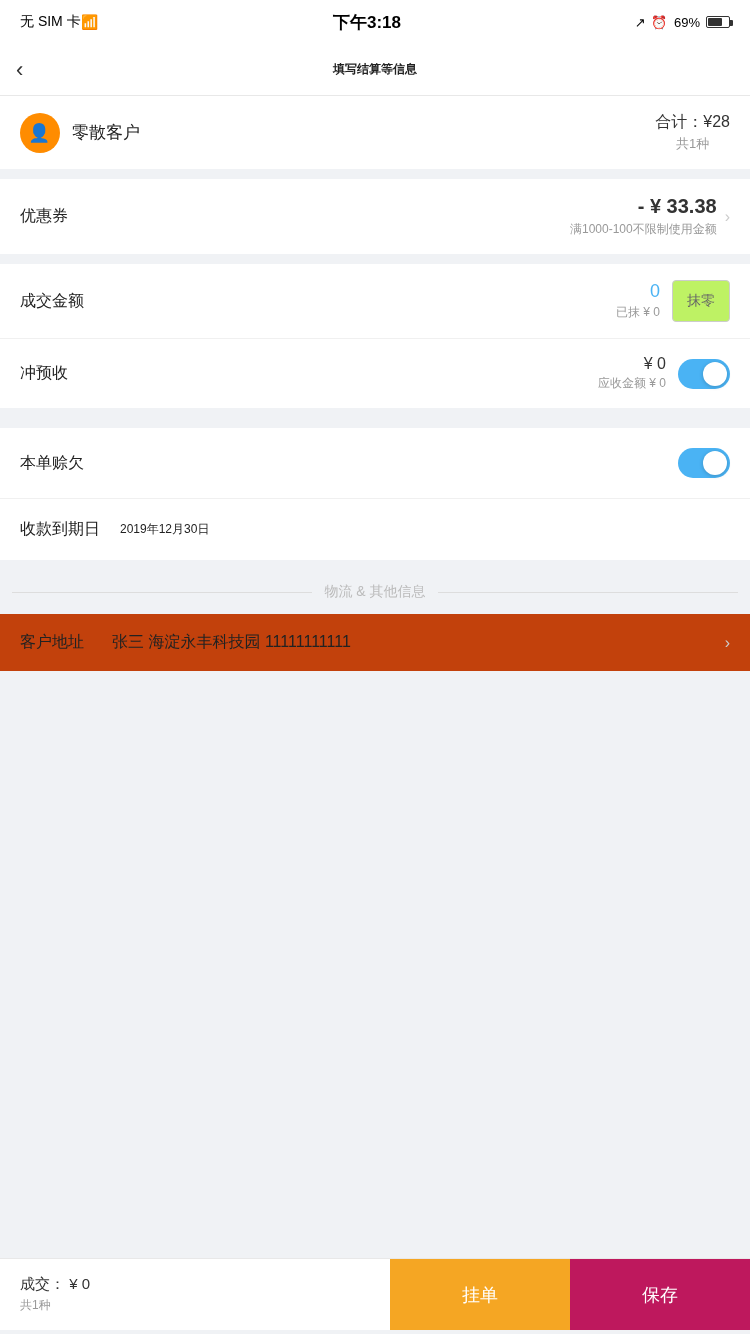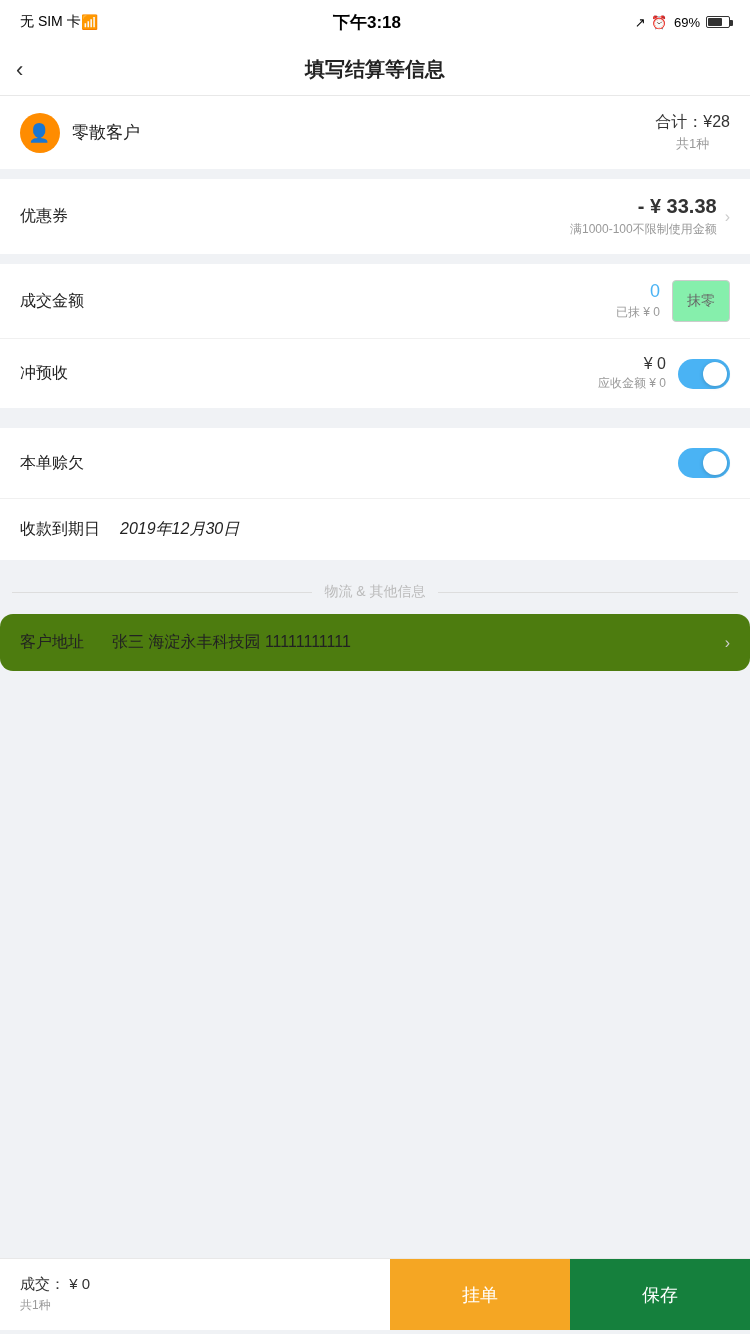--- a/index.html
+++ b/index.html
@@ -62,21 +62,21 @@
       border-bottom: 1px solid #e8e8e8;
     }
     .nav-back {
       position: absolute;
       left: 16px;
       font-size: 22px;
       color: #333;
       cursor: pointer;
     }
     .nav-title {
-      font-size: 20px;
+      font-size: 12px;
       font-weight: 600;
       color: #222;
     }
 
     
     .content {
       background: #f0f2f5;
       flex: 1;
     }
 
@@ -189,21 +189,21 @@
       font-size: 18px;
       color: #4ab3f4;
       font-weight: 500;
     }
     .round-zero-btn {
       border: 1px solid #ccc;
       border-radius: 4px;
       padding: 11px 14px;
       font-size: 14px;
       color: #666;
-      background: #86efac;
+      background: #bef264;
       cursor: pointer;
     }
     .form-sub {
       font-size: 12px;
       color: #999;
       margin-top: 2px;
     }
     .form-value-stack {
       text-align: right;
     }
@@ -257,23 +257,22 @@
       padding: 20px 20px;
       display: flex;
       align-items: center;
       gap: 20px;
     }
     .due-date-label {
       font-size: 16px;
       color: #222;
     }
     .due-date-value {
-      font-size: 16px;
-      color: #222;
-      font-style: italic;
+      font-size: 12px;
+      color: #222;
     }
 
     
     .logistics-divider {
       margin-top: 10px;
       background: #f0f2f5;
       height: 44px;
       display: flex;
       align-items: center;
       justify-content: center;
@@ -284,23 +283,22 @@
     }
     .logistics-line {
       flex: 1;
       height: 1px;
       background: #ddd;
       margin: 0 12px;
     }
 
     
     .address-section {
-      background: #4d7c0f;
+      background: #c2410c;
       margin-top: 0;
-      border-radius: 13px;
     }
     .address-row {
       display: flex;
       align-items: center;
       justify-content: space-between;
       padding: 18px 20px;
     }
     .address-label {
       font-size: 16px;
       color: #222;
@@ -351,21 +349,21 @@
     .bottom-btn-hang {
       width: 180px;
       background: #f5a623;
       display: flex;
       align-items: center;
       justify-content: center;
       cursor: pointer;
     }
     .bottom-btn-save {
       width: 180px;
-      background: #15803d;
+      background: #be185d;
       display: flex;
       align-items: center;
       justify-content: center;
       cursor: pointer;
     }
     .bottom-btn-text {
       font-size: 18px;
       color: #fff;
       font-weight: 500;
     }

